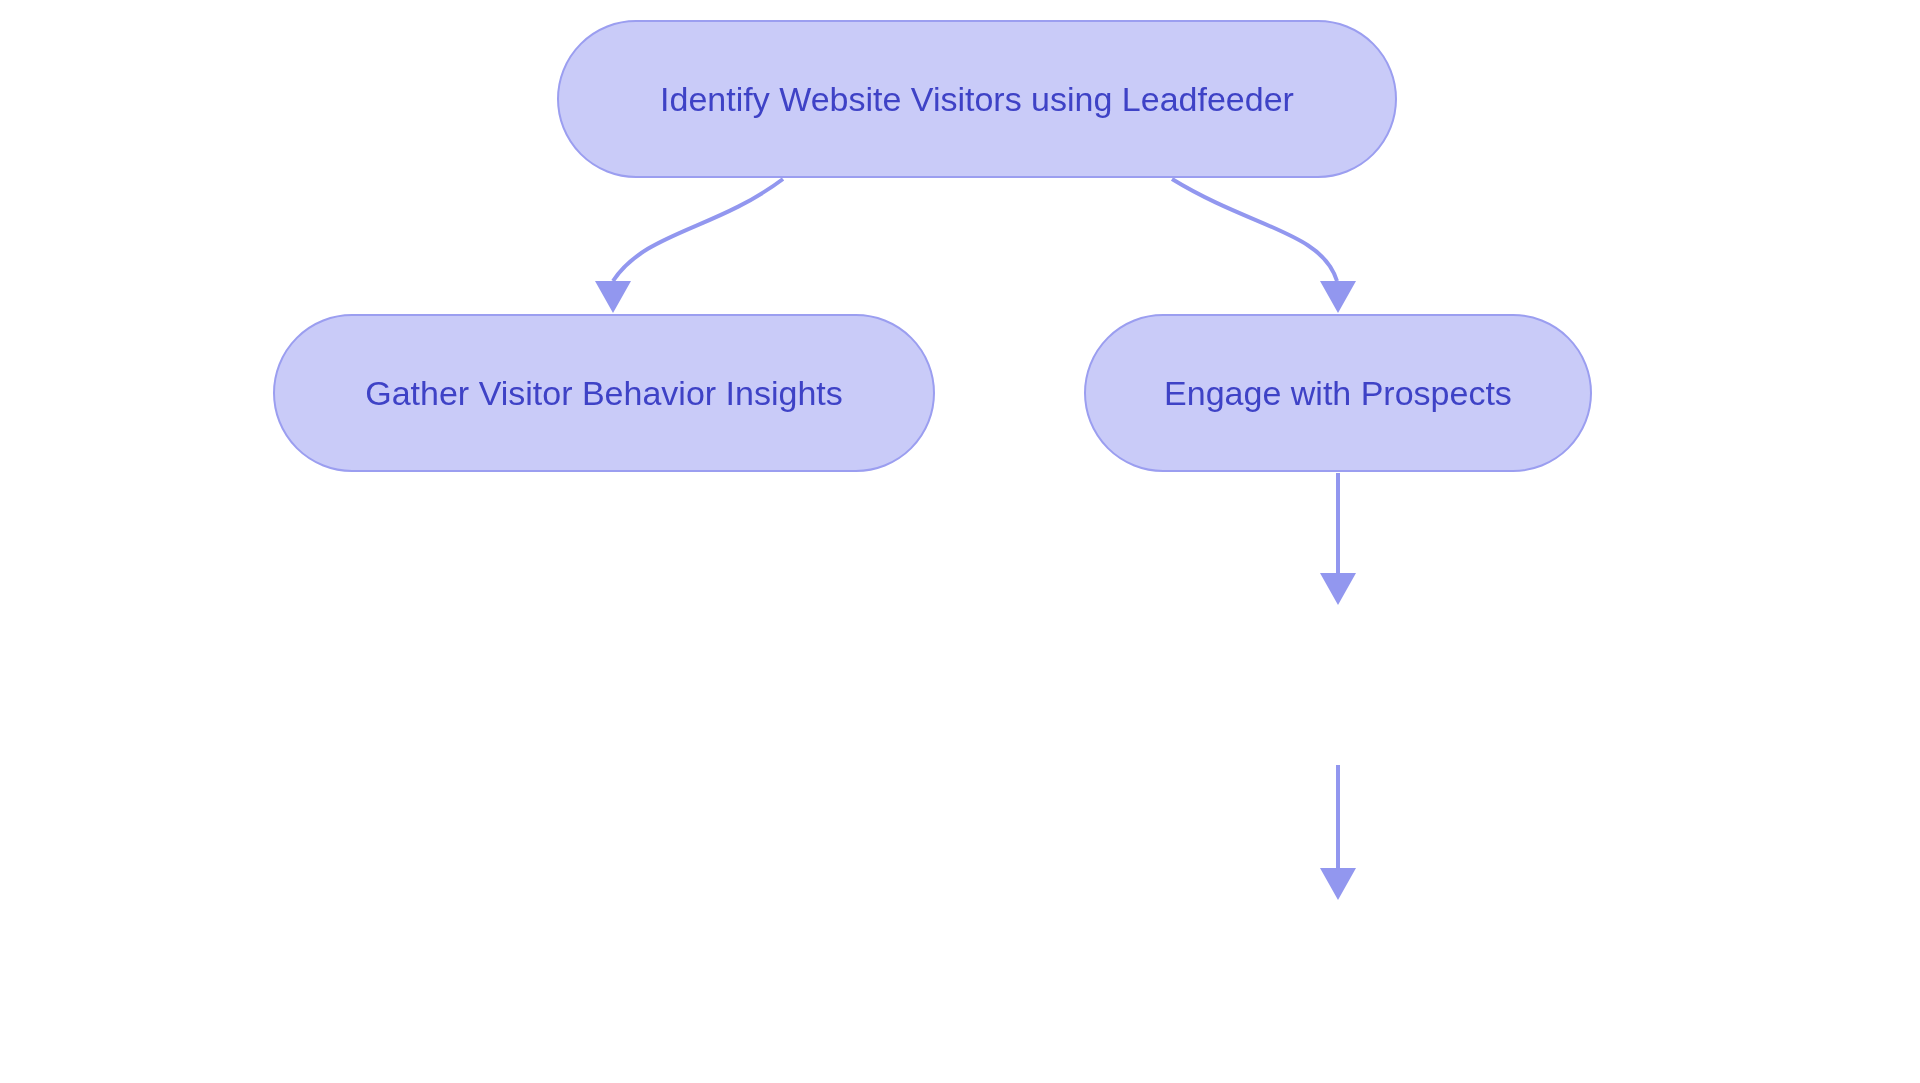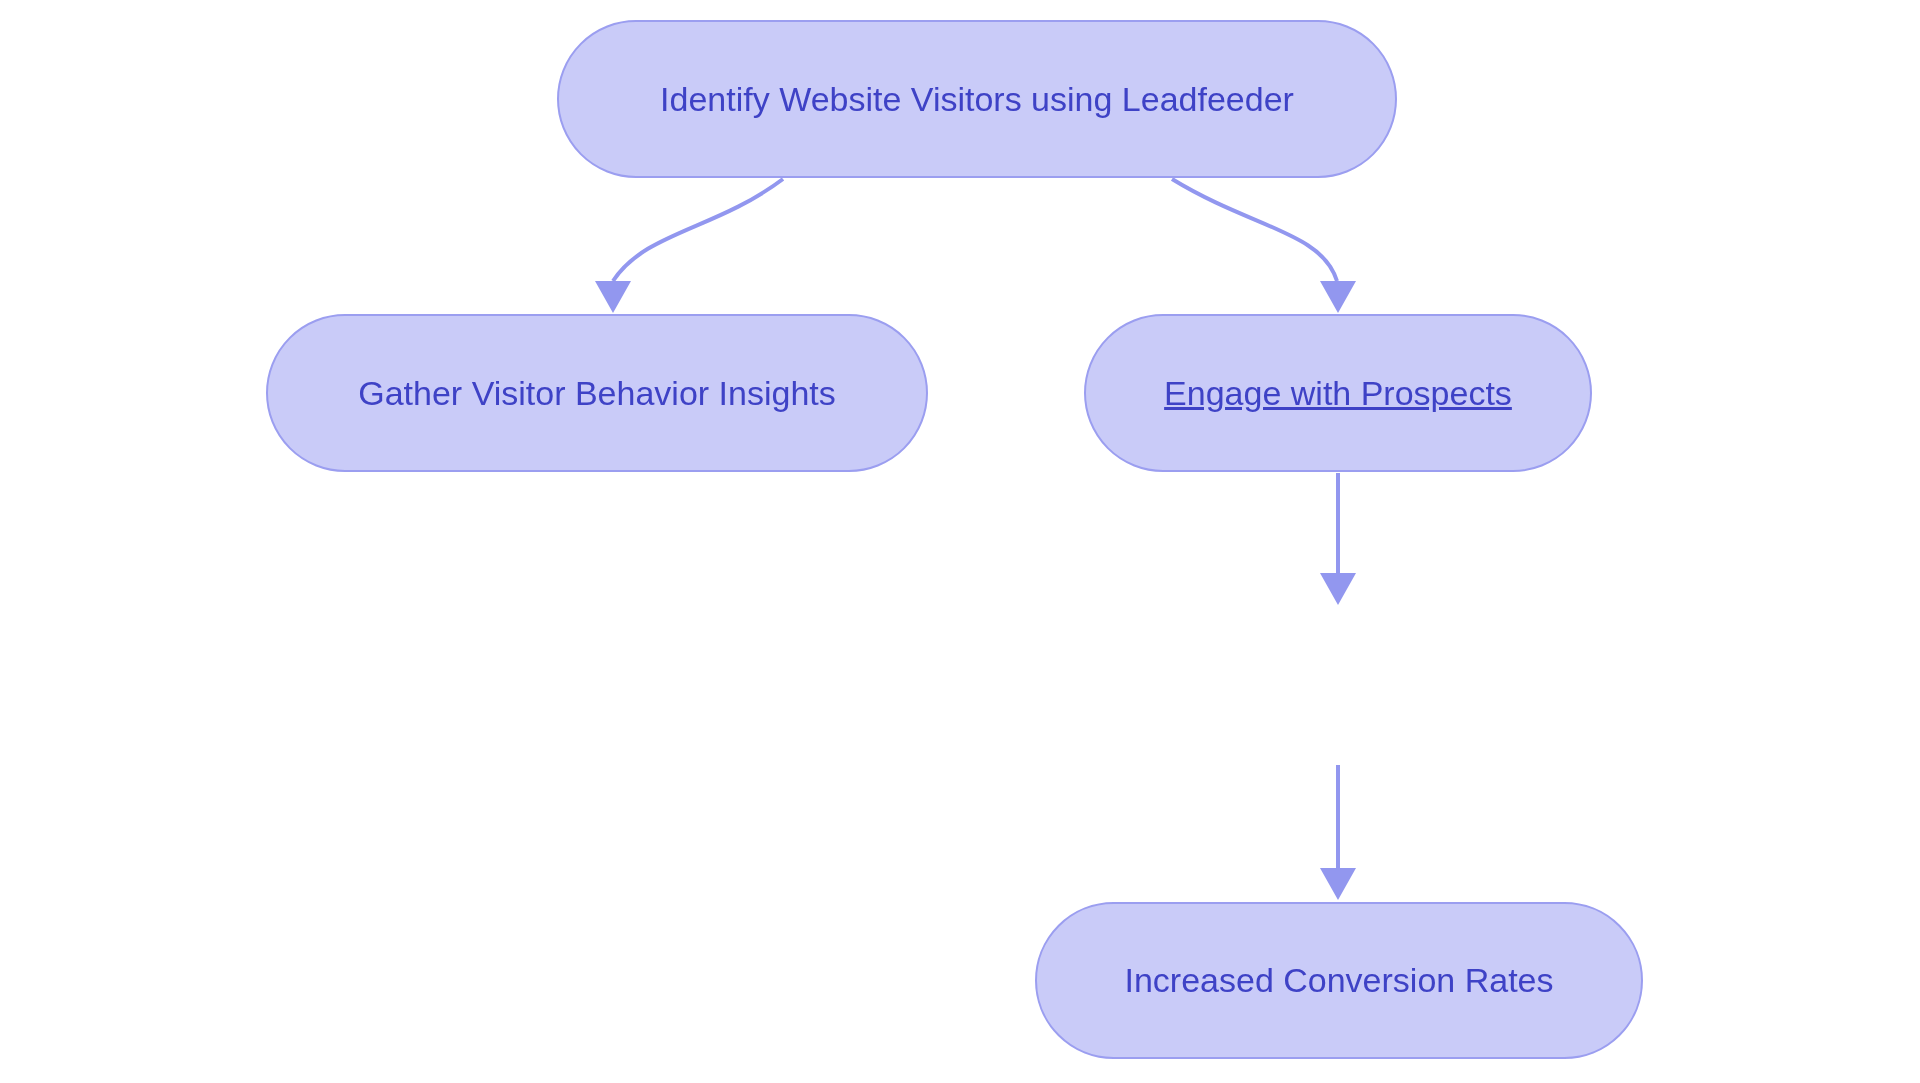--- a/index.html
+++ b/index.html
@@ -47,22 +47,22 @@
     background: var(--node-fill);
     border: 2px solid var(--node-border);
     border-radius: 79px;
     color: var(--text-color);
     font-size: 34px;
     line-height: 1.2;
     white-space: nowrap;
     text-align: center;
   }
   #node-identify   { left: 557px;  top: 20px;  width: 840px; height: 158px; }
-  #node-gather     { left: 266px;  top: 314px; width: 662px; height: 158px; }
-  #node-engage     { left: 1084px; top: 314px; width: 508px; height: 158px; text-decoration: underline; }
+  #node-gather     { left: 273px;  top: 314px; width: 662px; height: 158px; }
+  #node-engage     { left: 1084px; top: 314px; width: 508px; height: 158px; }
   #node-outreach   { left: 1115px; top: 607px; width: 447px; height: 157px; }
   #node-conversion { left: 1035px; top: 902px; width: 608px; height: 157px; }
 </style>
 </head>
 <body>
 
 <div class="canvas">
 
   <svg class="edges" viewBox="0 0 1920 1083" xmlns="http://www.w3.org/2000/svg">
 
@@ -93,17 +93,14 @@
 
   <div class="node" id="node-gather">
     <span>Gather Visitor Behavior Insights</span>
   </div>
 
   <div class="node" id="node-engage">
     <span>Engage with Prospects</span>
   </div>
 
 
-  <div class="node" id="node-conversion">
-    <span>Increased Conversion Rates</span>
-  </div>
 
 </div>
 
 </body></html>

